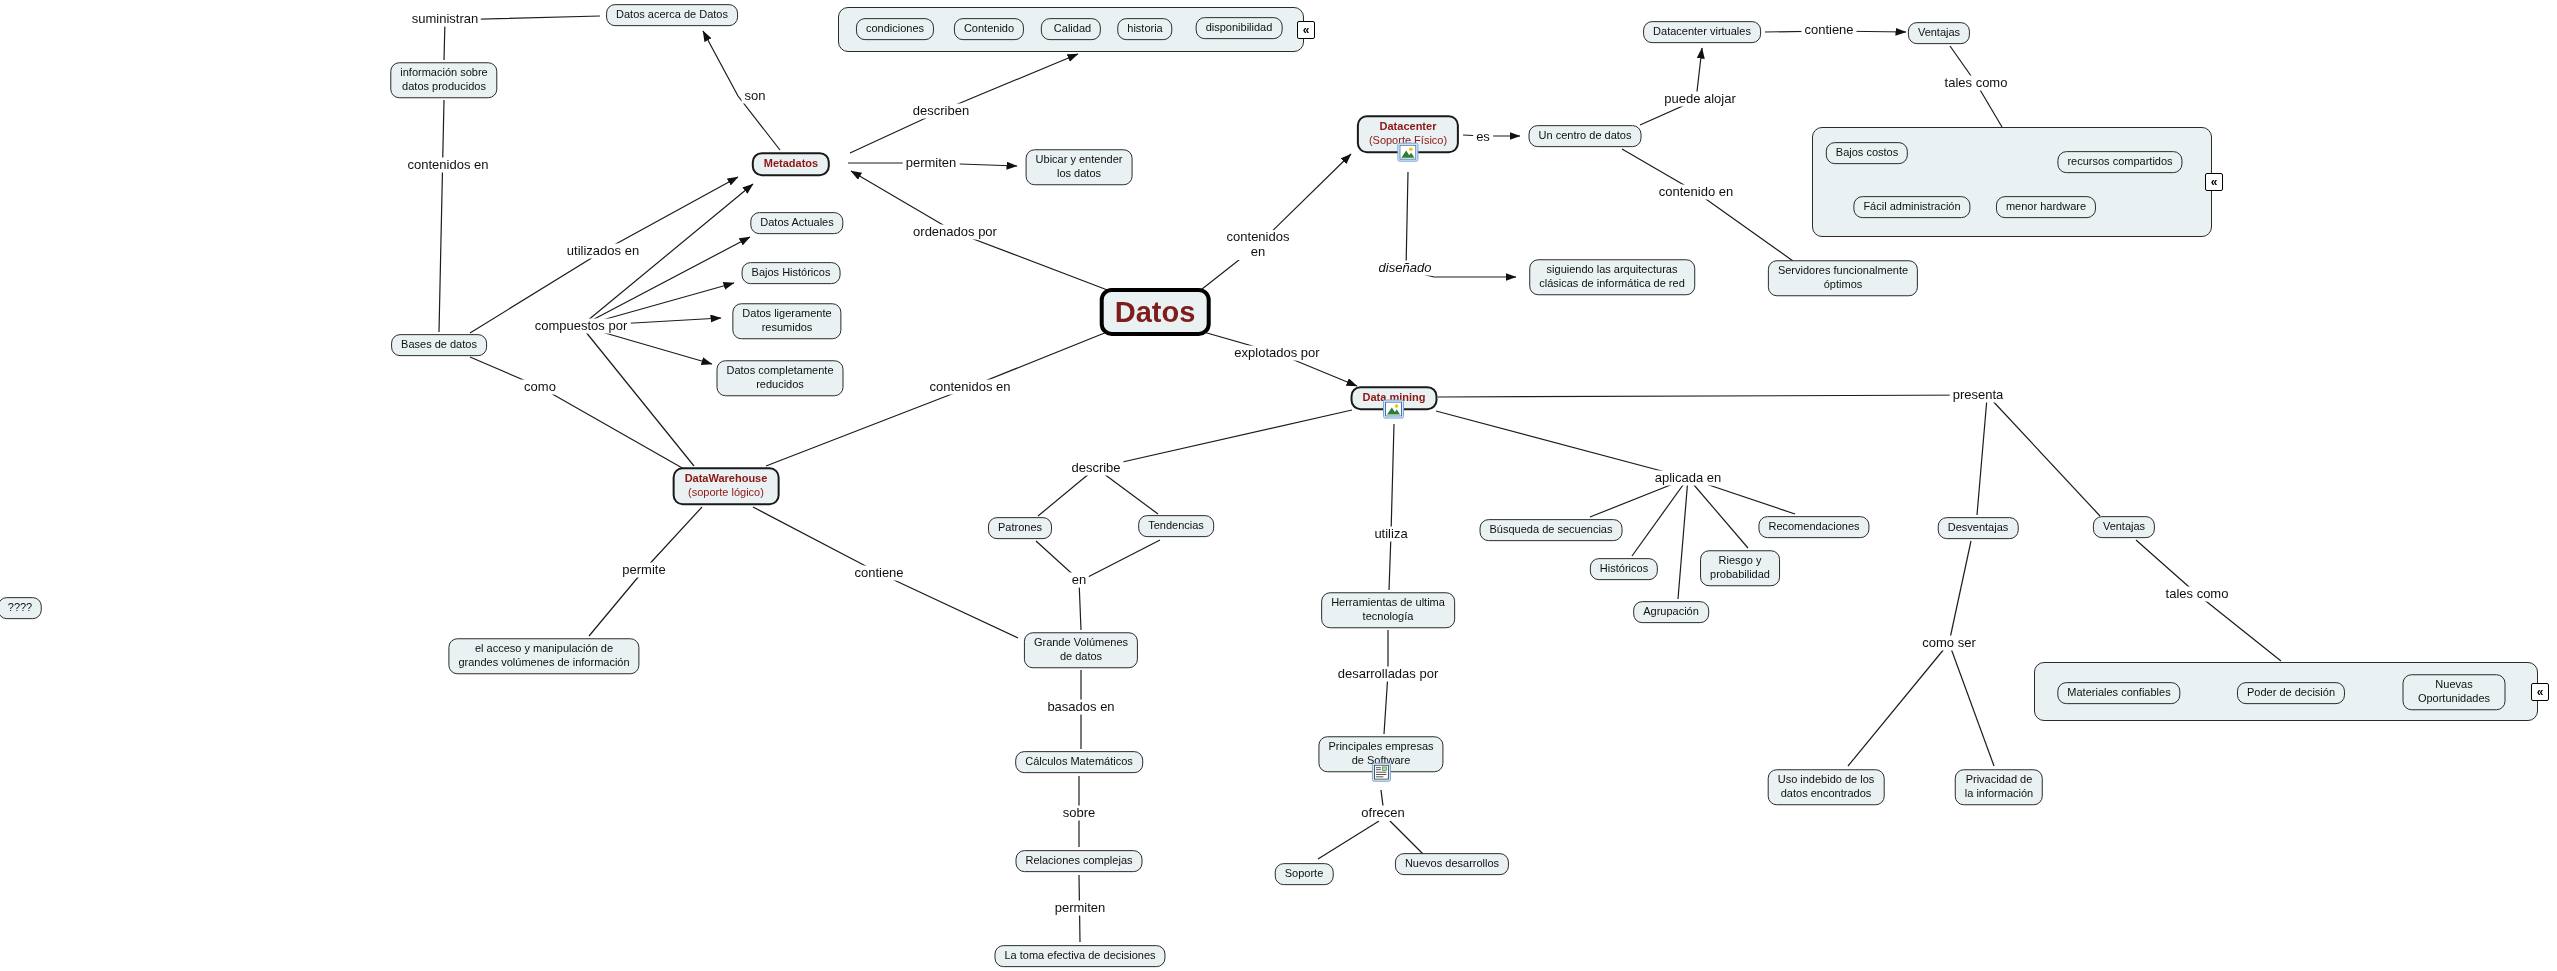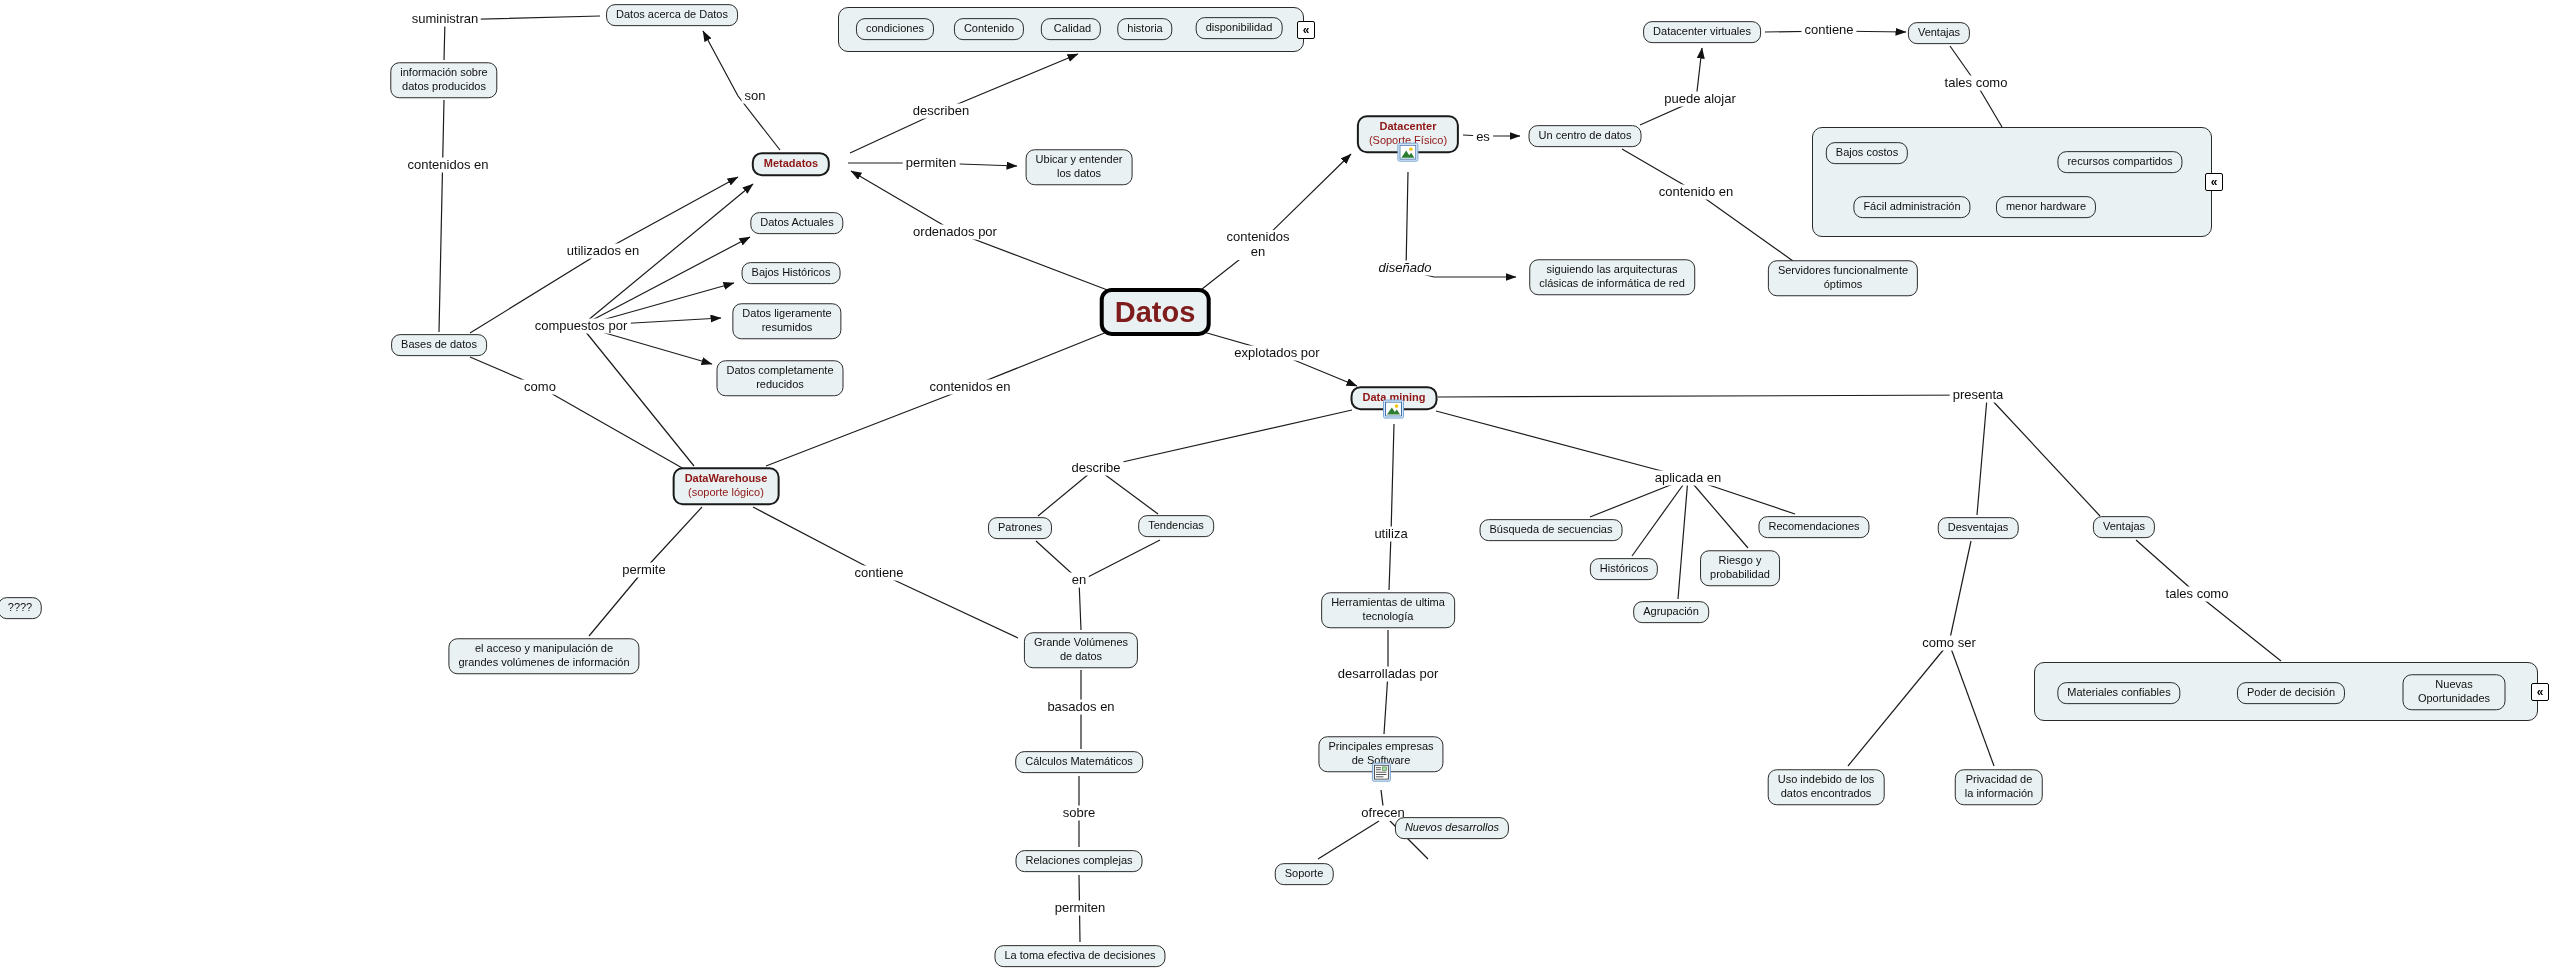--- a/index.html
+++ b/index.html
@@ -222,15 +222,15 @@
           <line x1="2" y1="7.5" x2="12.5" y2="7.5" stroke="#444" stroke-width="0.9"></line>
           <line x1="2" y1="9.8" x2="12.5" y2="9.8" stroke="#444" stroke-width="0.9"></line>
           <line x1="2" y1="12.1" x2="9.5" y2="12.1" stroke="#444" stroke-width="0.9"></line>
         </svg></span></div>
     <div class="node " style="left: 1826px; top: 787px;"><span>Uso indebido de los
 datos encontrados</span></div>
     <div class="node " style="left: 1999px; top: 787px;"><span>Privacidad de
 la información</span></div>
     <div class="node " style="left: 1079px; top: 861px;"><span>Relaciones complejas</span></div>
     <div class="node " style="left: 1304px; top: 874px;"><span>Soporte</span></div>
-    <div class="node " style="left: 1452px; top: 828px; font-style: italic;"><span>Nuevos desarrollos</span></div>
+    <div class="node " style="left: 1452px; top: 864px;"><span>Nuevos desarrollos</span></div>
     <div class="node " style="left: 1080px; top: 956px;"><span>La toma efectiva de decisiones</span></div>
   </div>
 
 </body></html>

